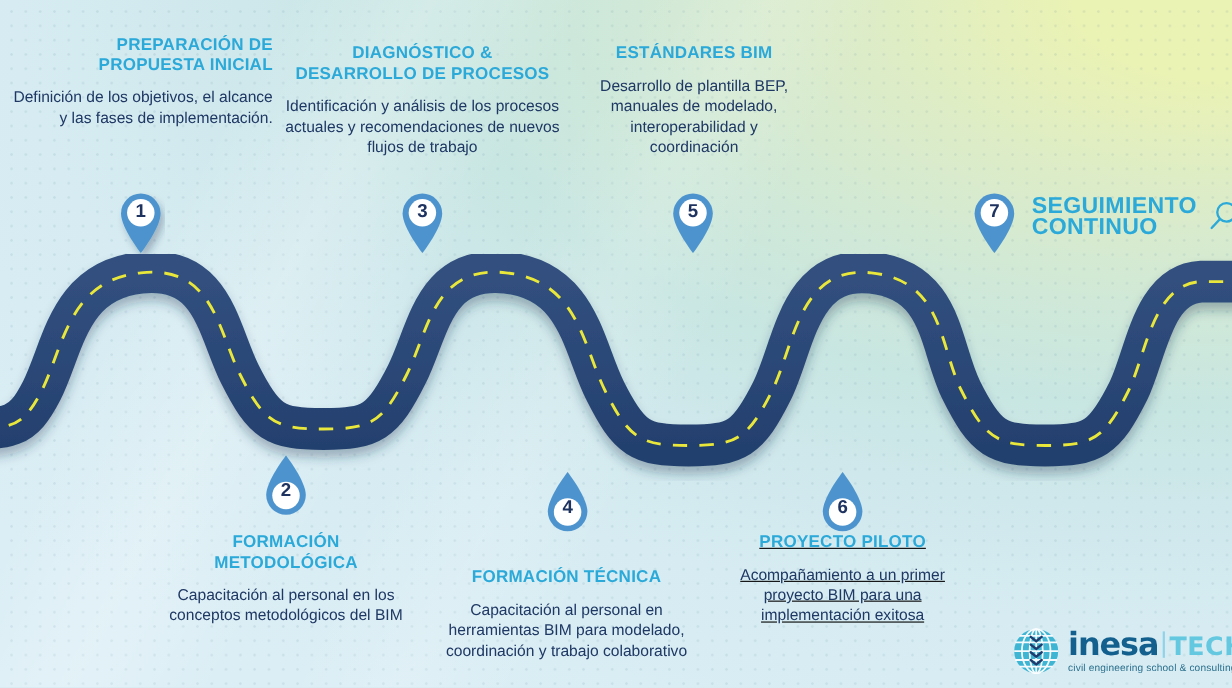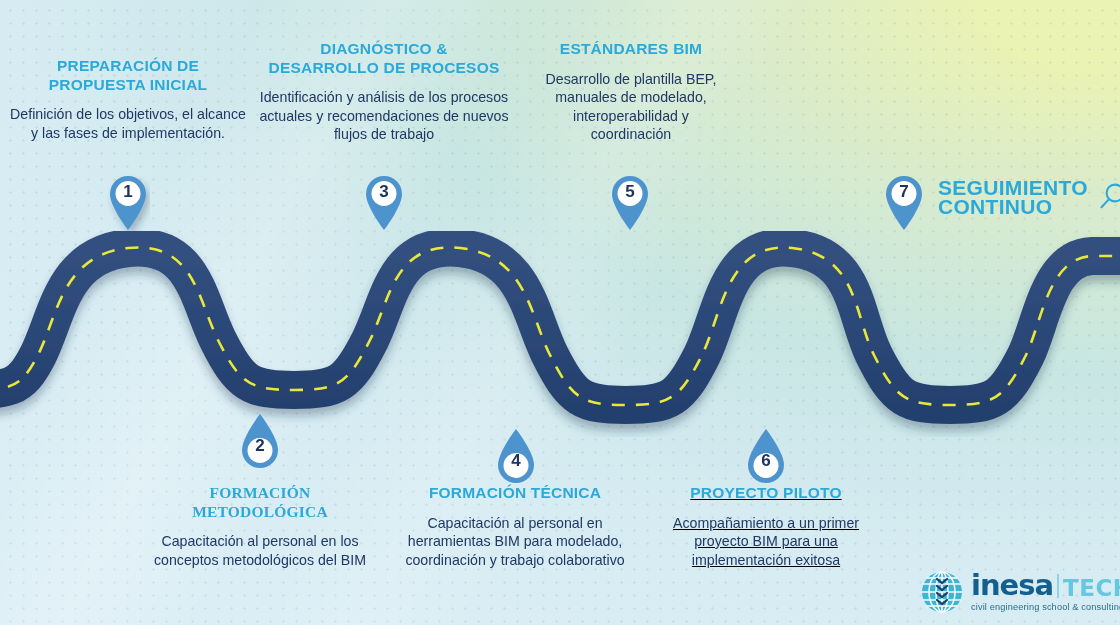--- a/index.html
+++ b/index.html
@@ -158,45 +158,45 @@
   </div>
 
   <div class="pin up" style="left:744px;top:428px;">
     <svg width="44" height="58" viewBox="0 0 44 58">
       <path d="M22 1 C22 1 4 24 4 37 A18 18 0 0 0 40 37 C40 24 22 1 22 1 Z" fill="#4d94ce"></path>
       <circle cx="22" cy="37.5" r="12.5" fill="#ffffff"></circle>
     </svg>
     <div class="num">6</div>
   </div>
 
-  <div class="step" style="left:8px;top:57px;width:240px;">
+  <div class="step" style="left:8px;top:32px;width:240px;text-align:right;">
     <div class="title" style="white-space:pre-line;">PREPARACIÓN DE
 PROPUESTA INICIAL</div>
     <div class="desc">Definición de los objetivos, el alcance y las fases de implementación.</div>
   </div>
 
   <div class="step" style="left:258px;top:40px;width:252px;">
     <div class="title" style="white-space:pre-line;">DIAGNÓSTICO &amp;
 DESARROLLO DE PROCESOS</div>
     <div class="desc">Identificación y análisis de los procesos actuales y recomendaciones de nuevos flujos de trabajo</div>
   </div>
 
   <div class="step" style="left:536px;top:40px;width:190px;">
     <div class="title" style="white-space:pre-line;text-align:center;">ESTÁNDARES BIM</div>
     <div class="desc">Desarrollo de plantilla BEP, manuales de modelado, interoperabilidad y coordinación</div>
   </div>
 
   <div class="step" style="left:140px;top:484px;width:240px;">
-    <div class="title" style="white-space:pre-line;font-family:Liberation Serif, serif;">FORMACIÓN
+    <div class="title" style="white-space:pre-line;">FORMACIÓN
 METODOLÓGICA</div>
     <div class="desc">Capacitación al personal en los conceptos metodológicos del BIM</div>
   </div>
 
   <div class="step" style="left:404px;top:484px;width:222px;">
-    <div class="title" style="white-space:pre-line;">FORMACIÓN TÉCNICA</div>
+    <div class="title" style="white-space:pre-line;margin-top:32px;">FORMACIÓN TÉCNICA</div>
     <div class="desc">Capacitación al personal en herramientas BIM para modelado, coordinación y trabajo colaborativo</div>
   </div>
 
   <div class="step" style="left:658px;top:484px;width:216px;text-decoration:underline;">
     <div class="title" style="white-space:pre-line;">PROYECTO PILOTO</div>
     <div class="desc">Acompañamiento a un primer proyecto BIM para una implementación exitosa</div>
   </div>
 
   <div id="seguimiento">
     <div class="sg-text">SEGUIMIENTO

